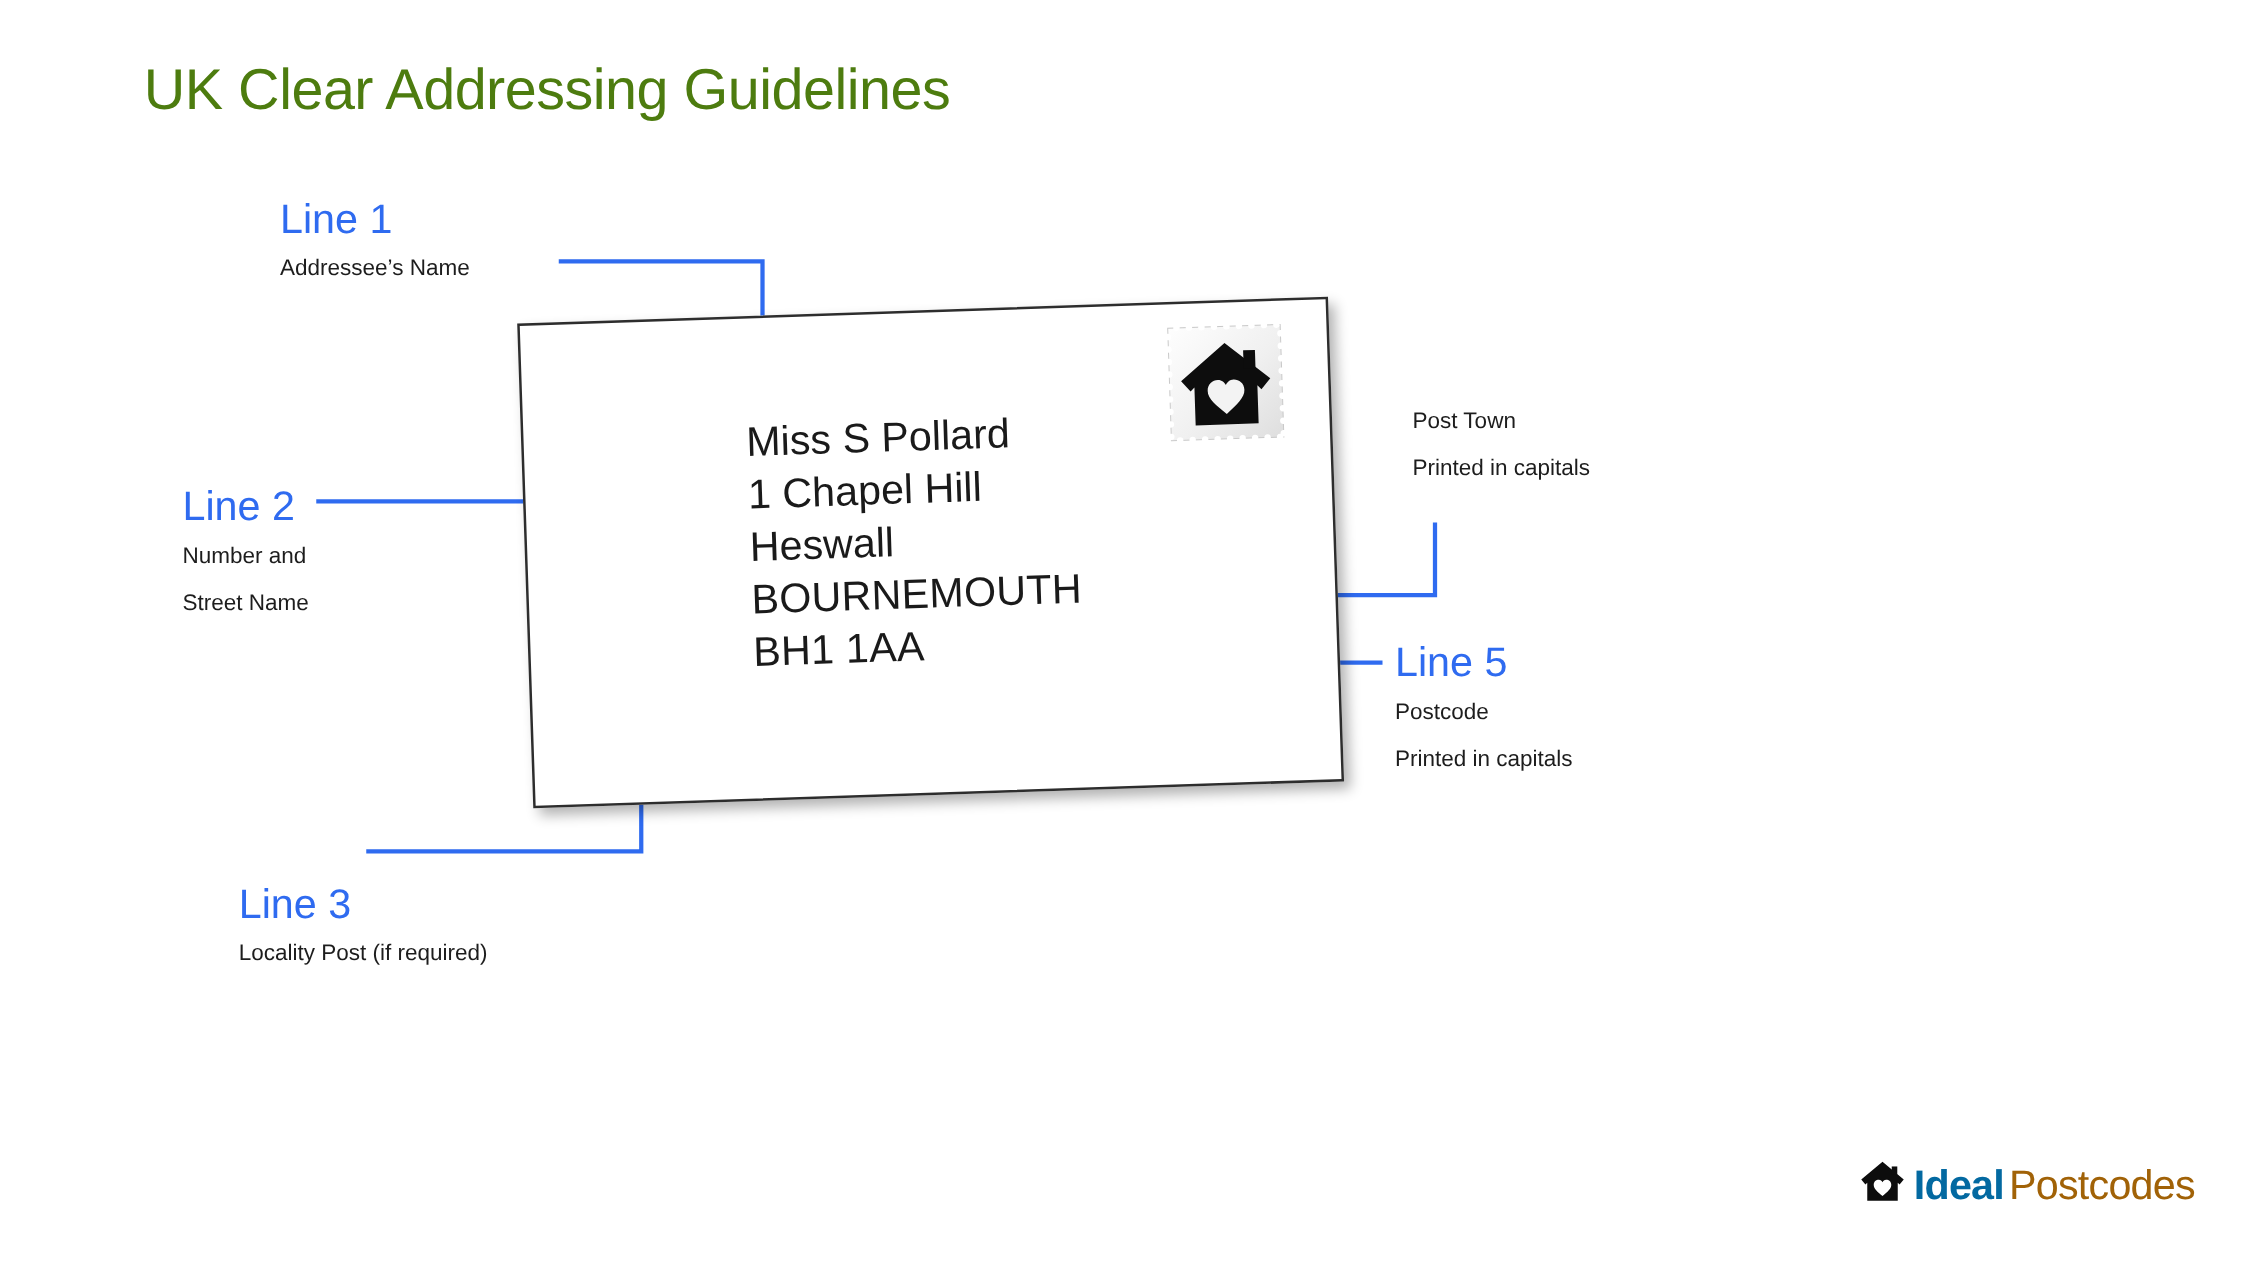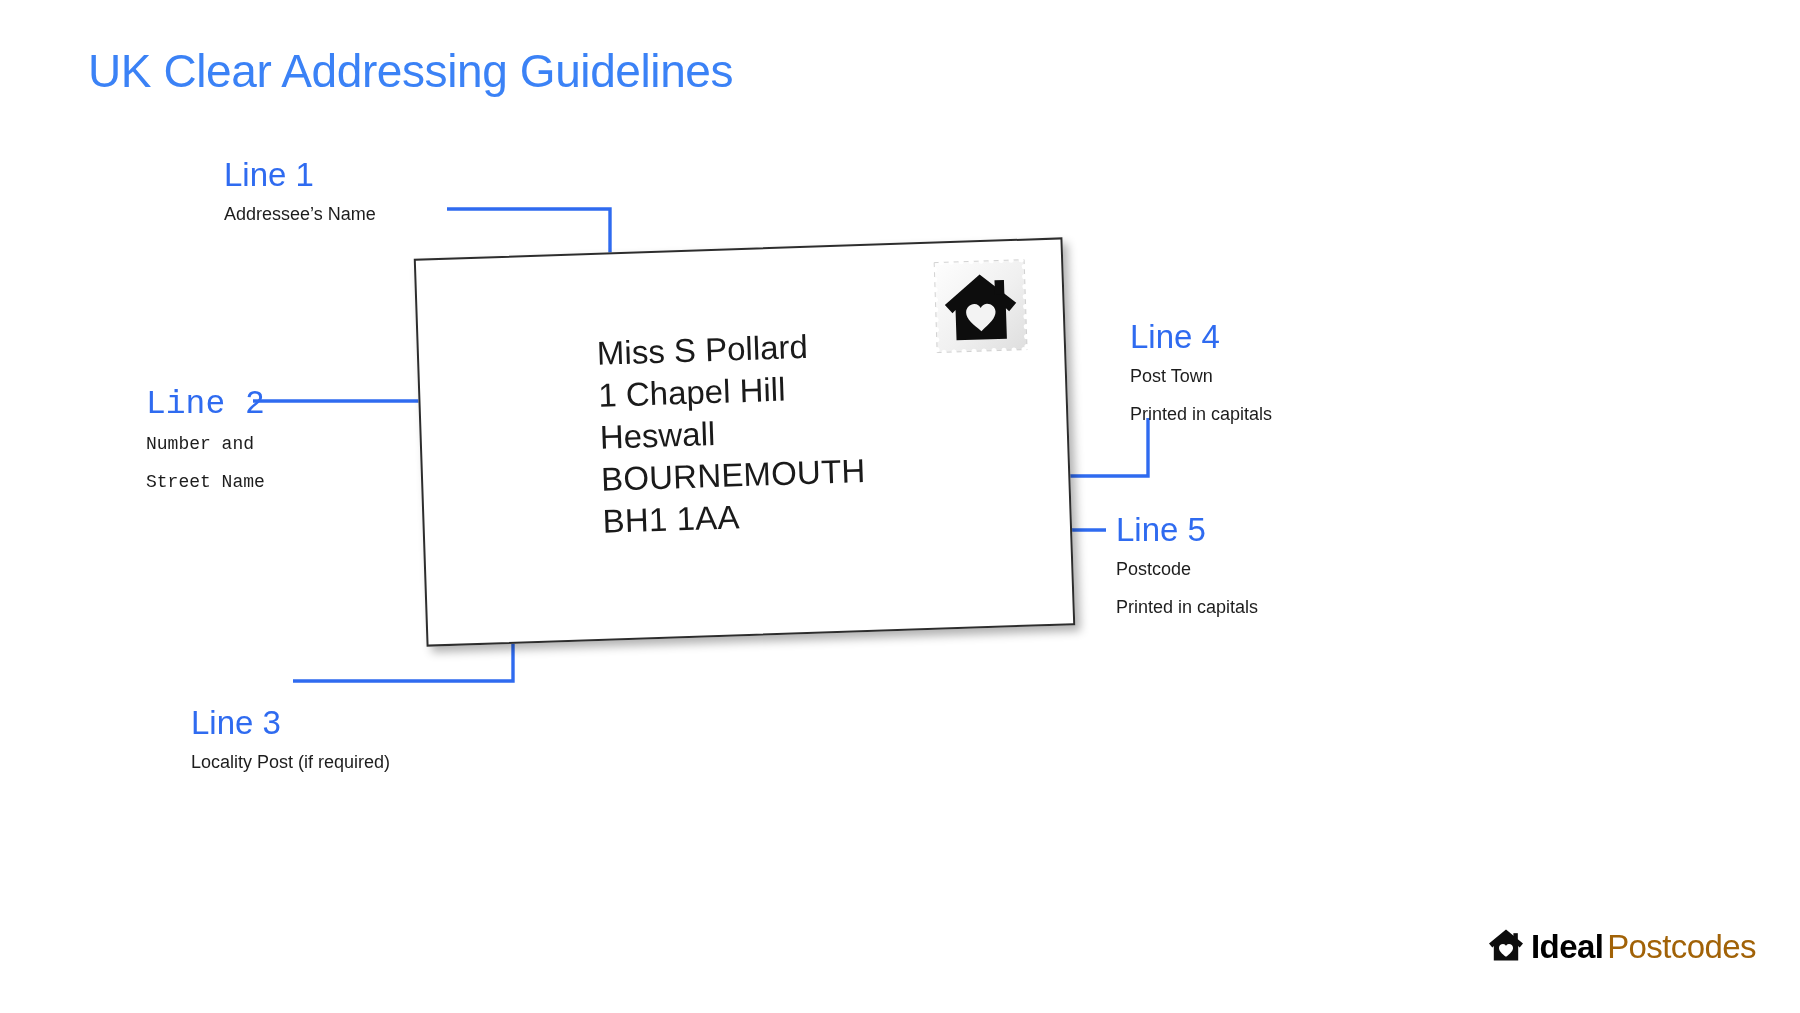--- a/index.html
+++ b/index.html
@@ -15,26 +15,26 @@
     position: relative;
     width: 1800px;
     height: 1013px;
     background: #ffffff;
     overflow: hidden;
   }
 
   
   #page-title {
     position: absolute;
-    left: 88px;
+    left: 115px;
     top: 44px;
     font-size: 46px;
     font-weight: 400;
     letter-spacing: -0.4px;
-    color: #3b82f6;
+    color: #4d7c0f;
     white-space: nowrap;
   }
 
   
   .annot {
     position: absolute;
     white-space: nowrap;
   }
   .annot-head {
     color: #2f6bf0;
@@ -43,21 +43,21 @@
     font-weight: 400;
   }
   .annot-body {
     color: #1d1d1d;
     font-size: 18px;
     line-height: 38px;
     font-weight: 400;
   }
 
   #annot-line1 { left: 196px; top: 155px; margin-left: 28px; }
-  #annot-line2 { left: 146px; top: 385px; font-family: Liberation Mono, monospace; }
+  #annot-line2 { left: 146px; top: 385px; }
   #annot-line3 { left: 191px; top: 703px; }
   #annot-line4 { left: 1130px; top: 317px; }
   #annot-line5 { left: 1116px; top: 510px; }
 
   
   #connectors {
     position: absolute;
     left: 0; top: 0;
     width: 1800px;
     height: 1013px;
@@ -108,21 +108,21 @@
     top: 928px;
     display: flex;
     align-items: center;
     gap: 6px;
     white-space: nowrap;
   }
   #brand-logo .logo-mark { display: block; }
   .logo-word-bold {
     font-size: 33px;
     font-weight: 700;
-    color: #000000;
+    color: #0369a1;
     letter-spacing: -0.6px;
   }
   .logo-word-light {
     font-size: 33px;
     font-weight: 400;
     color: #a16207;
     letter-spacing: -0.6px;
     margin-left: -2px;
   }
 </style>
@@ -244,21 +244,20 @@
     <div class="annot-body">Number and</div>
     <div class="annot-body">Street Name</div>
   </div>
 
   <div class="annot" id="annot-line3">
     <div class="annot-head">Line 3</div>
     <div class="annot-body">Locality Post (if required)</div>
   </div>
 
   <div class="annot" id="annot-line4">
-    <div class="annot-head">Line 4</div>
     <div class="annot-body">Post Town</div>
     <div class="annot-body">Printed in capitals</div>
   </div>
 
   <div class="annot" id="annot-line5">
     <div class="annot-head">Line 5</div>
     <div class="annot-body">Postcode</div>
     <div class="annot-body">Printed in capitals</div>
   </div>
 

